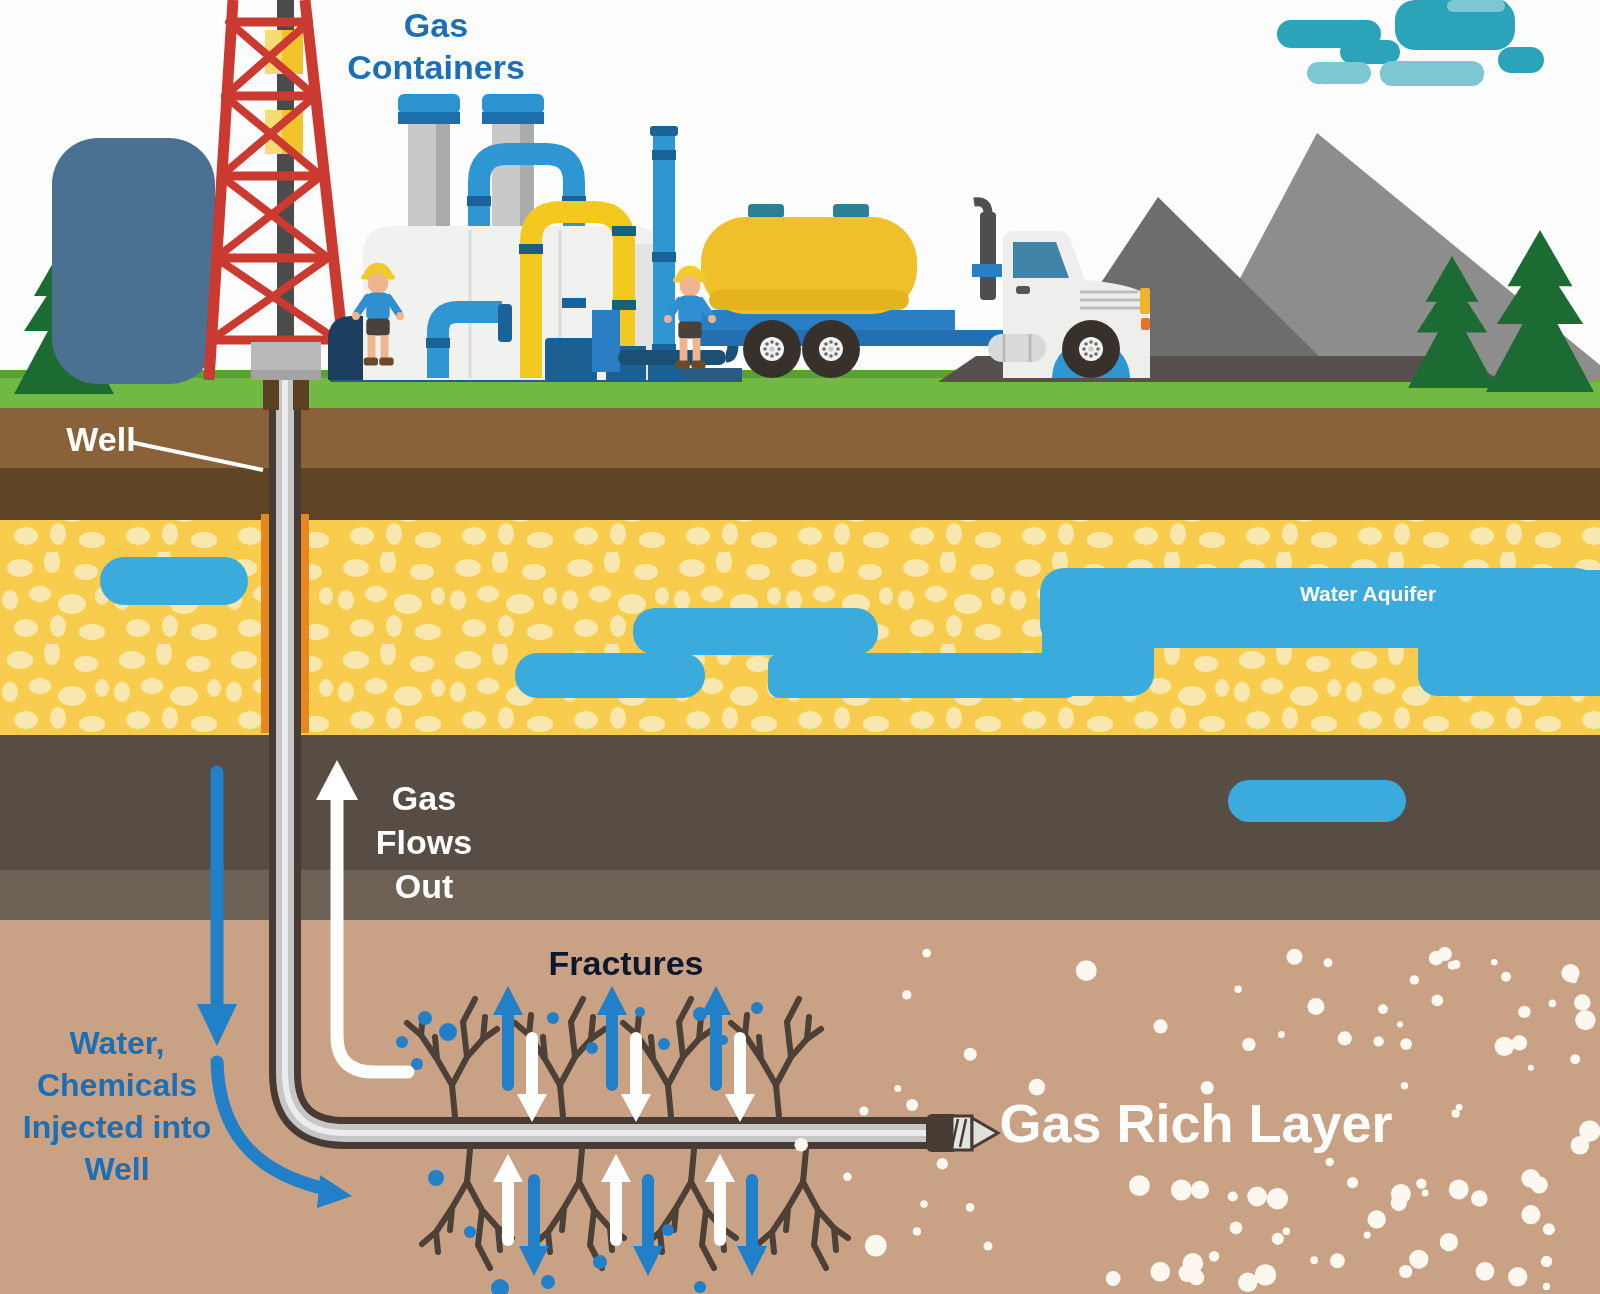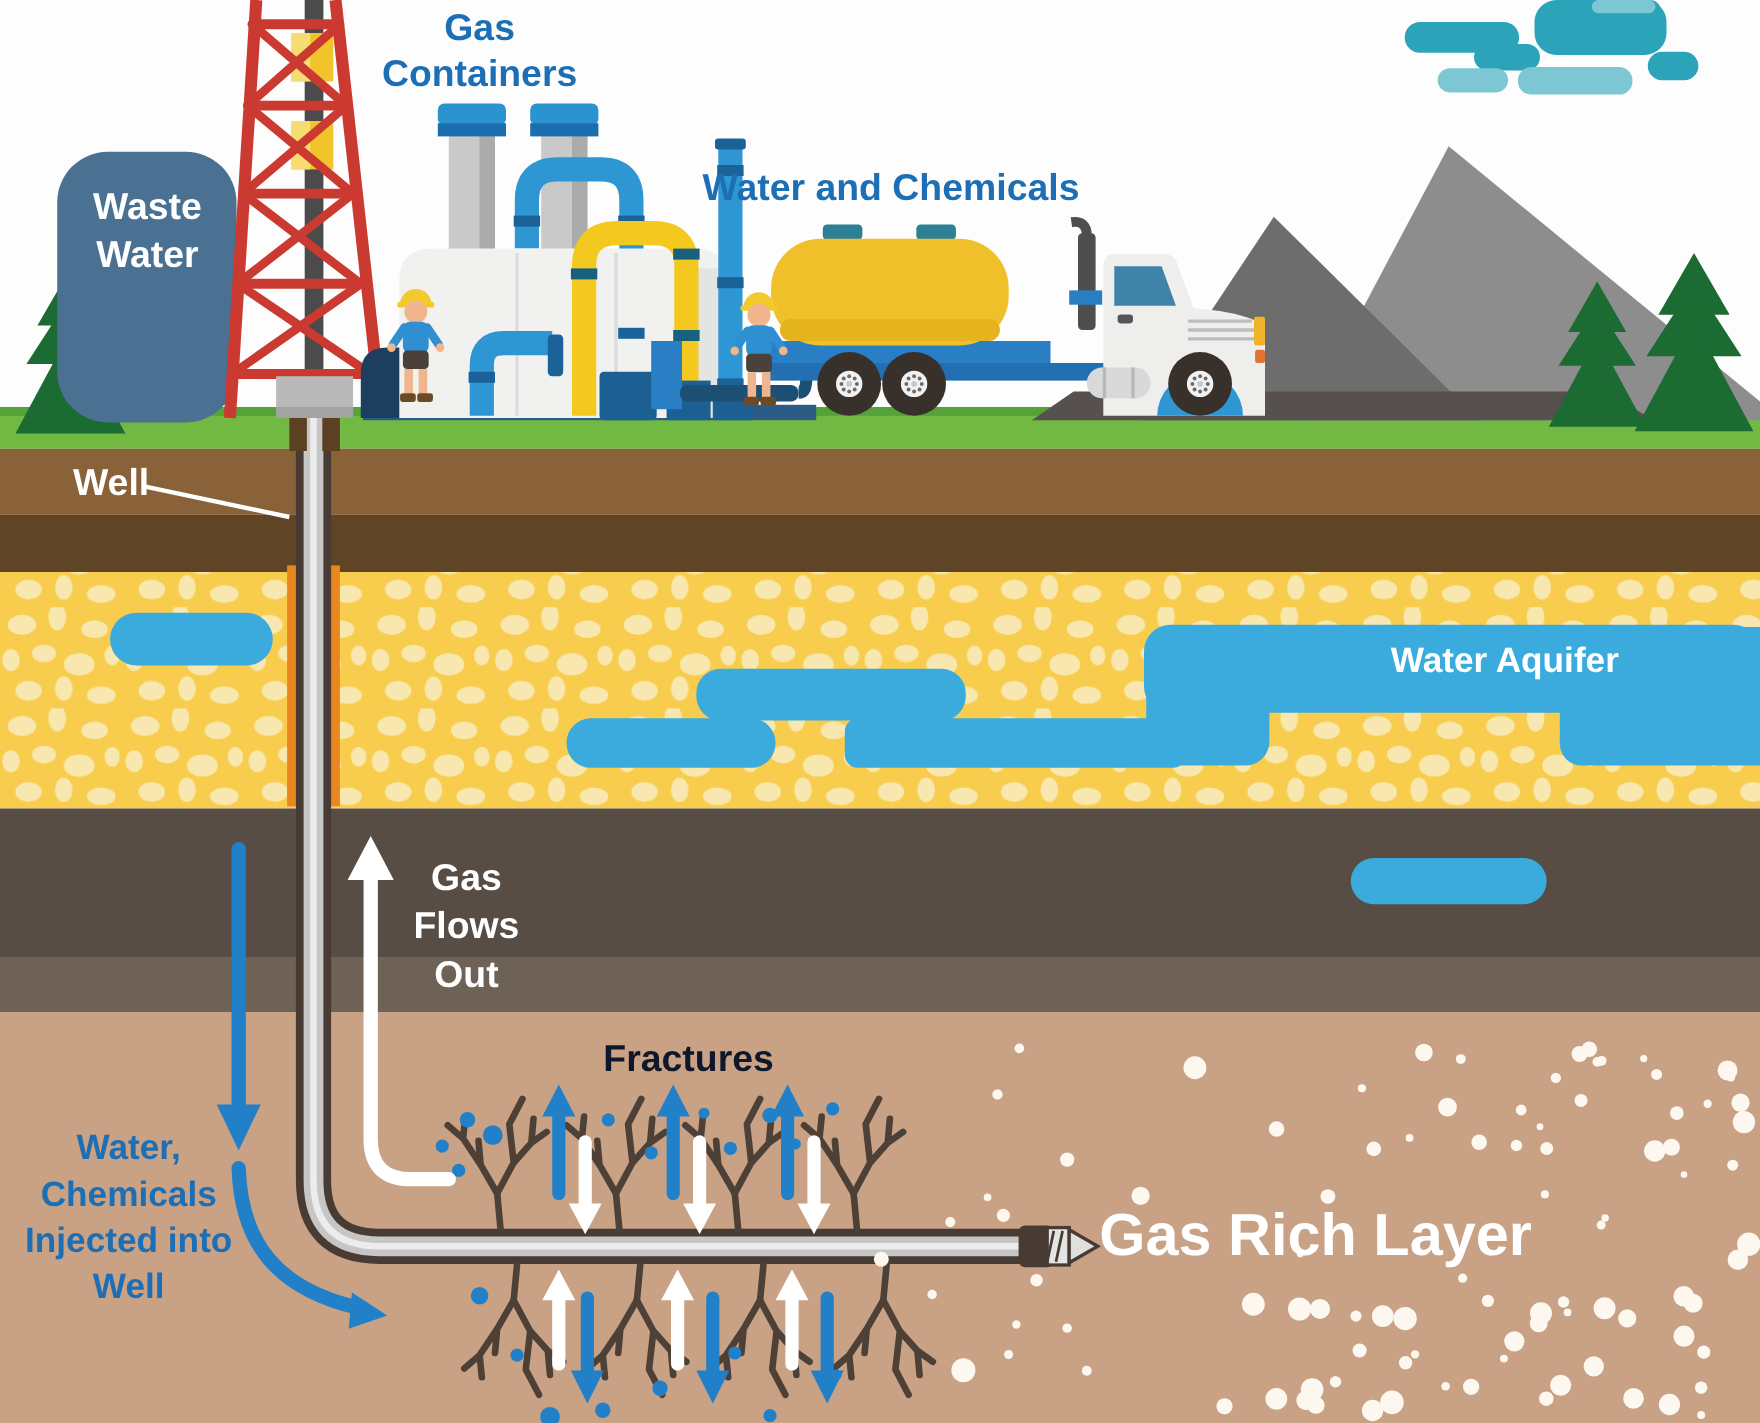--- a/index.html
+++ b/index.html
@@ -7,21 +7,21 @@
          font-family:Liberation Sans, sans-serif;}
   #art{position:absolute;left:0;top:0;}
   .lbl{position:absolute;font-weight:bold;transform:translateX(-50%);text-align:center;white-space:nowrap;}
   .blue{color:#1d6fb5;}
   .white{color:#ffffff;}
   .dark{color:#0f172a;}
   .lbl-gas-containers{left:436px;top:4px;font-size:34px;line-height:42px;}
   .lbl-waste-water{left:134px;top:166px;font-size:34px;line-height:44px;}
   .lbl-water-chemicals{left:810px;top:152px;font-size:34px;}
   .lbl-well{left:101px;top:420px;font-size:34px;}
-  .lbl-water-aquifer{left:1368px;top:582px;font-size:32px;text-align:center;}
+  .lbl-water-aquifer{left:1368px;top:582px;font-size:21px;text-align:center;}
   .lbl-gas-flows{left:424px;top:776px;font-size:34px;line-height:44px;}
   .lbl-injection{left:117px;top:1022px;font-size:32px;line-height:42px;}
   .lbl-fractures{left:626px;top:944px;font-size:34px;}
   .lbl-gas-rich{left:1196px;top:1092px;font-size:54px;text-align:center;}
 </style>
 </head>
 <body>
 
 <div id="stage">
 <svg id="art" width="1600" height="1294" viewBox="0 0 1600 1294">
@@ -427,25 +427,20 @@
         <use href="#worker"></use>
       </g>
   <use href="#pine" transform="translate(1452,388) scale(0.88)"></use>
   <use href="#pine" transform="translate(1540,392) scale(1.08)"></use>
 </svg>
 
   <div class="lbl blue lbl-gas-containers">
     <div>Gas</div>
     <div>Containers</div>
   </div>
-  <div class="lbl white lbl-waste-water">
-    <div>Waste</div>
-    <div>Water</div>
-  </div>
-  <div class="lbl blue lbl-water-chemicals">Water and Chemicals</div>
   <div class="lbl white lbl-well">Well</div>
   <div class="lbl white lbl-water-aquifer">Water Aquifer</div>
   <div class="lbl white lbl-gas-flows">
     <div>Gas</div>
     <div>Flows</div>
     <div>Out</div>
   </div>
   <div class="lbl blue lbl-injection">
     <div>Water,</div>
     <div>Chemicals</div>

